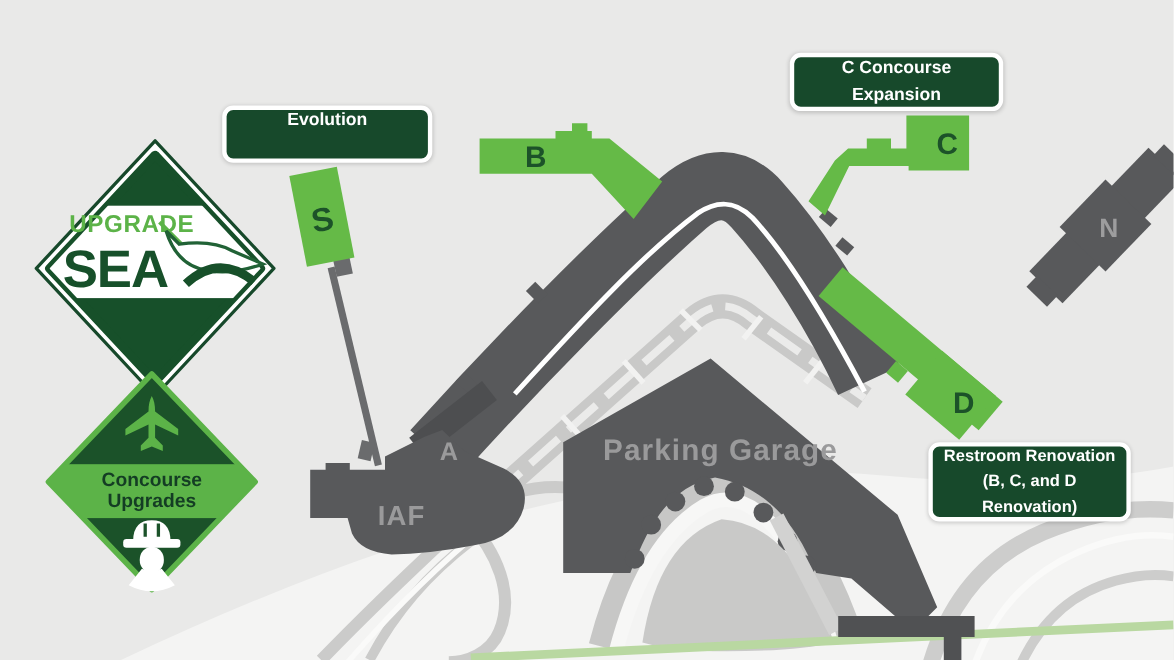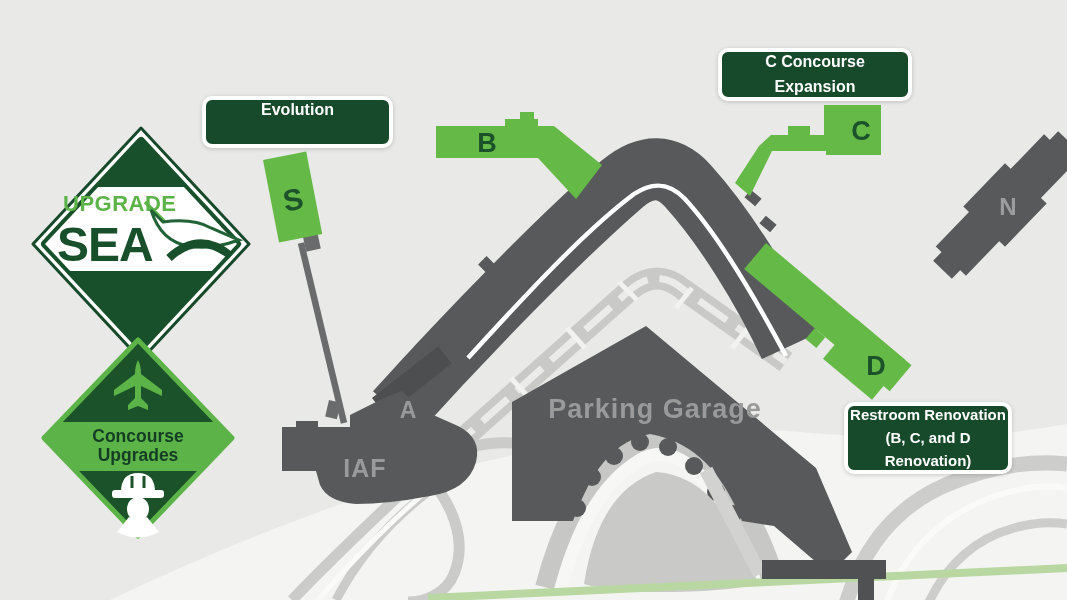--- a/index.html
+++ b/index.html
@@ -17,21 +17,21 @@
     box-shadow:0 1px 4px rgba(0,0,0,0.18);
     color:#ffffff;
     font-weight:bold;
     text-align:center;
     display:flex;flex-direction:column;justify-content:space-between;
     line-height:1.22;
     box-sizing:border-box;
   }
   .callout-s{left:202px;top:96px;width:191px;height:52px;font-size:16px;}
   .callout-c{left:718px;top:48px;width:194px;height:53px;font-size:16px;}
-  .callout-restroom{left:844px;top:402px;width:168px;height:72px;font-size:15px;}
+  .callout-restroom{left:844px;top:402px;width:184px;height:72px;font-size:15px;}
   .logo-box{position:absolute;}
   svg text{font-family:"Liberation Sans", sans-serif;}
 </style>
 </head>
 <body>
 
 <div class="stage">
 
   <svg class="map-svg" width="1067" height="600" viewBox="0 0 1067 600">
 

